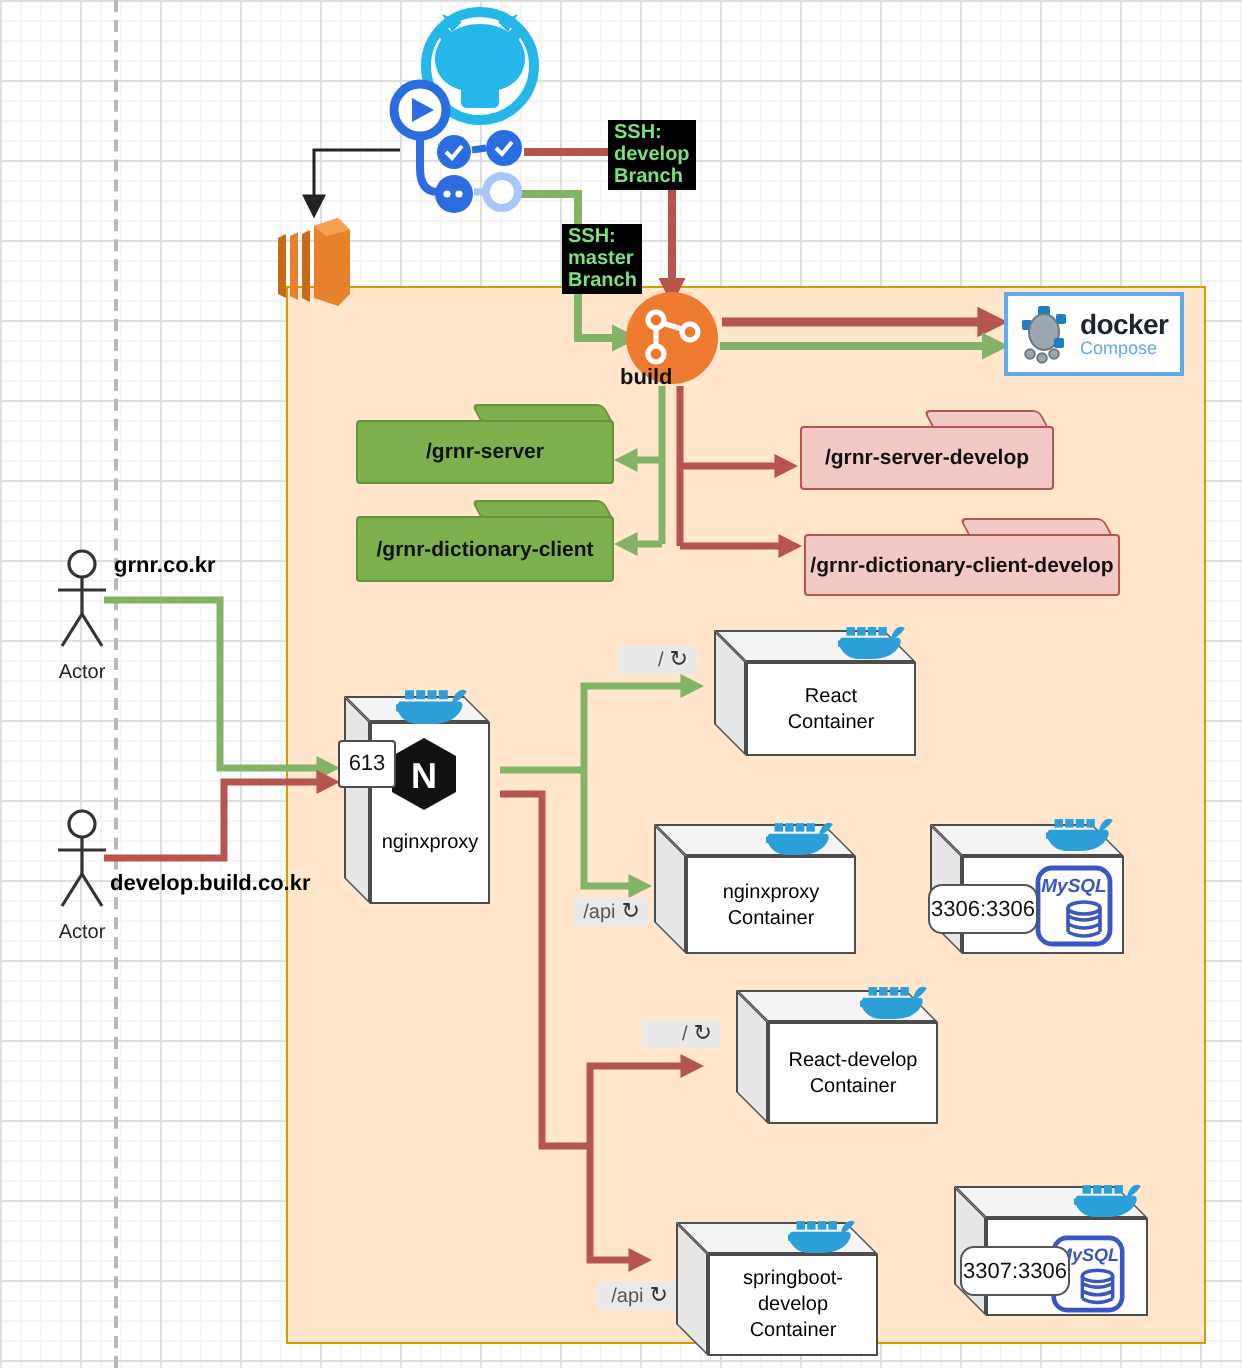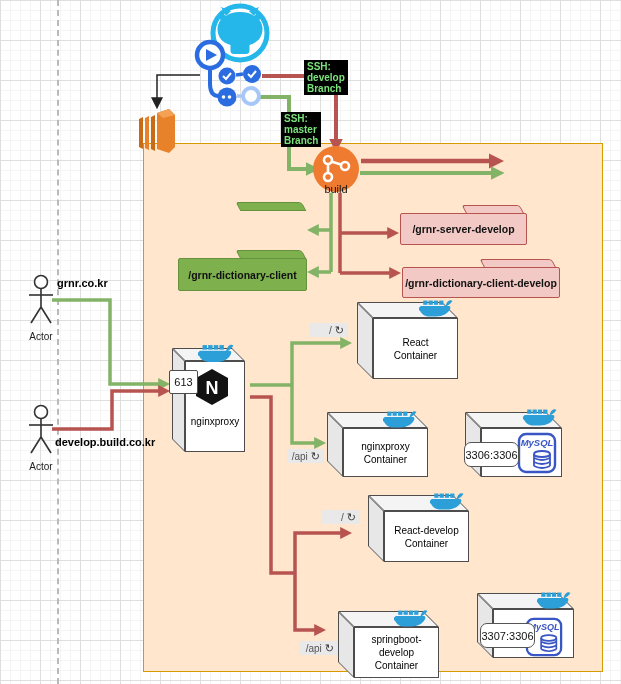--- a/index.html
+++ b/index.html
@@ -41,21 +41,21 @@
   .portpill{position:absolute;z-index:5;background:#fff;border:1.5px solid #4d4d4d;border-radius:2px;font-size:11px;color:#111;display:flex;align-items:center;justify-content:center;}
   .route{z-index:4;background:#e9e9e9;color:#555;font-size:10px;display:flex;align-items:center;justify-content:flex-end;gap:3px;padding:0 4px;box-sizing:border-box;height:14px;border-radius:1px;}
   .route .ric{font-size:11px;line-height:10px;color:#333;}
   .cap{color:#000;text-align:center;}
   
   #compose{left:502px;top:146px;width:90px;height:42px;background:#fff;border:2px solid #5fa9ef;box-sizing:border-box;display:flex;align-items:center;gap:5px;padding:3px 5px;z-index:3;}
   #compose .dk{font-weight:bold;font-size:14px;color:#1d2430;line-height:14px;letter-spacing:-.3px;}
   #compose .cp{font-size:9px;color:var(--compose-blue);line-height:10px;}
   
   #buildnode{left:313px;top:146px;width:46px;height:46px;border-radius:50%;background:var(--build-orange);z-index:3;}
-  #buildlbl{left:310px;top:183px;width:52px;text-align:center;font-size:11px;font-weight:400;color:#111;z-index:3;}
+  #buildlbl{left:310px;top:183px;width:52px;font-size:11px;font-weight:700;color:#111;z-index:3;}
   .actorlbl{font-size:10px;color:#222;text-align:center;}
   .domlbl{font-size:11px;font-weight:bold;color:#000;white-space:nowrap;}
 </style>
 </head>
 <body>
 
 <div id="canvas">
 
   <svg width="0" height="0" style="position:absolute">
     <defs>
@@ -173,23 +173,42 @@
         <line x1="15" y1="27" x2="15" y2="18"></line>
         <line x1="18" y1="15.5" x2="28" y2="18.5"></line>
         <circle cx="15" cy="31" r="4"></circle>
           <circle cx="15" cy="14" r="4"></circle>
           <circle cx="32" cy="20" r="4"></circle>
       </g>
     </svg>
   </div>
   <div class="abs" id="buildlbl">build</div>
 
+  <div class="abs" id="compose">
+    <svg width="26" height="32" viewBox="0 0 26 32">
+      <rect x="10" y="2" width="6" height="6" rx="1" fill="#1f7ec1"></rect>
+      <rect x="19" y="6" width="5" height="5" rx="1" fill="#1f7ec1"></rect>
+      <rect x="2" y="9" width="5" height="5" rx="1" fill="#1f7ec1"></rect>
+      <ellipse cx="13" cy="15" rx="7.5" ry="9" fill="#9aa7b0" stroke="#6b7880"></ellipse>
+      <circle cx="6" cy="26" r="2.4" fill="#9aa7b0" stroke="#6b7880"></circle>
+      <circle cx="12" cy="28" r="2.4" fill="#9aa7b0" stroke="#6b7880"></circle>
+      <circle cx="18" cy="26" r="2.4" fill="#9aa7b0" stroke="#6b7880"></circle>
+      <rect x="18" y="18" width="5" height="5" rx="1" fill="#1f7ec1"></rect>
+    </svg>
+    <div>
+      <div class="dk">docker</div>
+      <div class="cp">Compose</div>
+    </div>
+  </div>
 
   <div class="abs folder green" style="left:178px;top:202px;width:129px;height:40px">
     <div class="f-tab" style="left:60px;width:66px"></div>
+    <div class="f-body" style="height:32px">
+        <span>/grnr-server</span>
+      </div>
   </div>
   <div class="abs folder pink" style="left:400px;top:205px;width:127px;height:40px">
     <div class="f-tab" style="left:64px;width:58px"></div>
     <div class="f-body" style="height:32px">
         <span>/grnr-server-develop</span>
       </div>
   </div>
 
   <div class="abs folder green" style="left:178px;top:250px;width:129px;height:41px">
     <div class="f-tab" style="left:60px;width:66px"></div>
@@ -241,21 +260,21 @@
     </div>
   <div class="abs route" style="left:321px;top:510px;width:39px">
       <span>/</span>
       <span class="ric">↻</span>
     </div>
   <div class="abs route" style="left:299px;top:641px;width:39px">
       <span>/api</span>
       <span class="ric">↻</span>
     </div>
 
-  <div class="box3d" style="left:357px;top:302px;width:101px;height:77px">
+  <div class="box3d" style="left:357px;top:315px;width:101px;height:63px">
     <div class="b3top"></div>
       <div class="b3side"></div>
     <div class="b3front">
         <span class="pre">React
 Container</span>
       </div>
     <svg class="whale" style="left:62px;top:-5px" width="34" height="22" viewBox="0 0 64 40">
         <use href="#whalesym"></use>
       </svg>
   </div>

